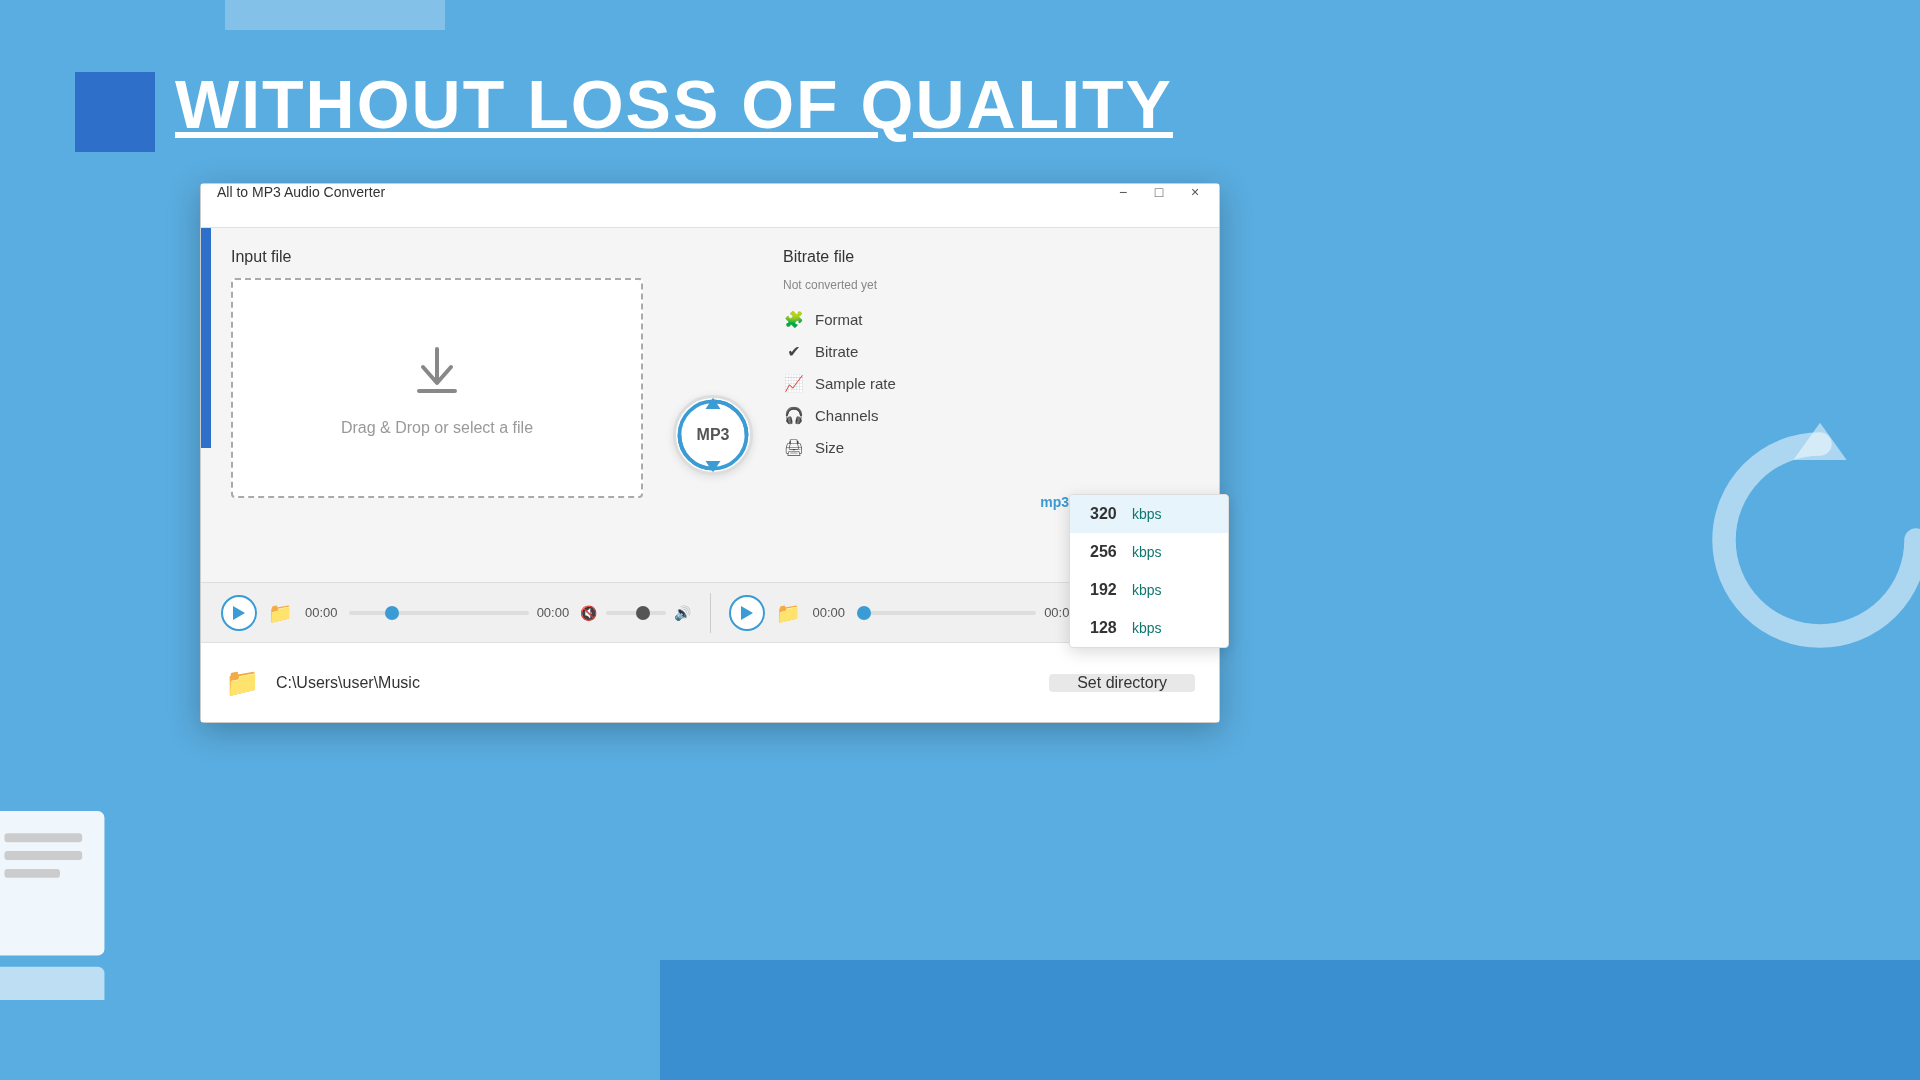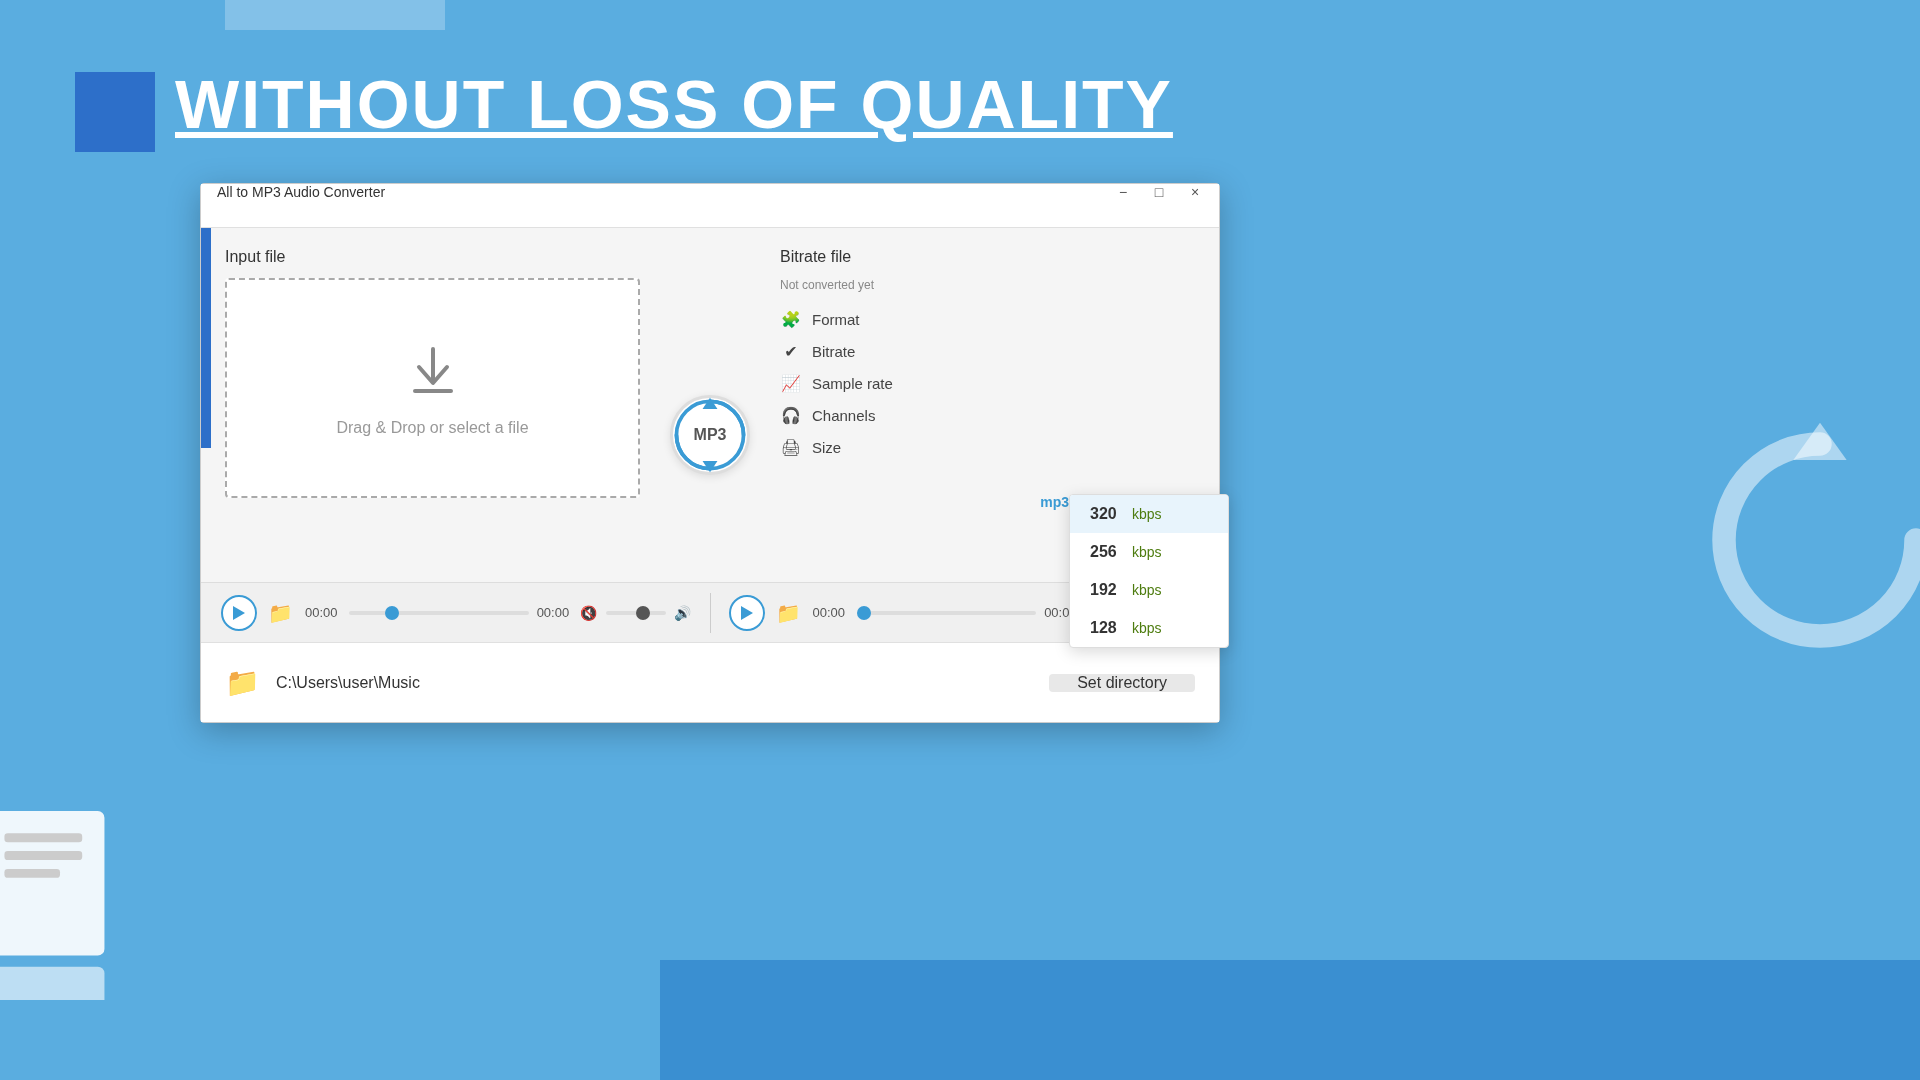--- a/index.html
+++ b/index.html
@@ -120,20 +120,21 @@
       color: #555;
     }
 
     
     .main-content {
       display: flex;
       height: calc(100% - 44px - 80px);
       padding: 20px 24px;
       gap: 0;
       background: #f5f5f5;
+      margin-left: 6px;
     }
 
     
     .input-panel {
       flex: 1;
       padding-right: 30px;
     }
 
     .panel-label {
       font-size: 16px;
@@ -271,21 +272,21 @@
     .dropdown-item.selected {
       background: #e8f4fc;
     }
 
     .dropdown-item .kbps-val {
       font-weight: 600;
       min-width: 38px;
     }
 
     .dropdown-item .kbps-unit {
-      color: #4d7c0f;
+      color: #0f766e;
       font-size: 14px;
     }
 
     
     .player-bar {
       position: absolute;
       bottom: 80px;
       left: 0;
       right: 0;
       height: 60px;

